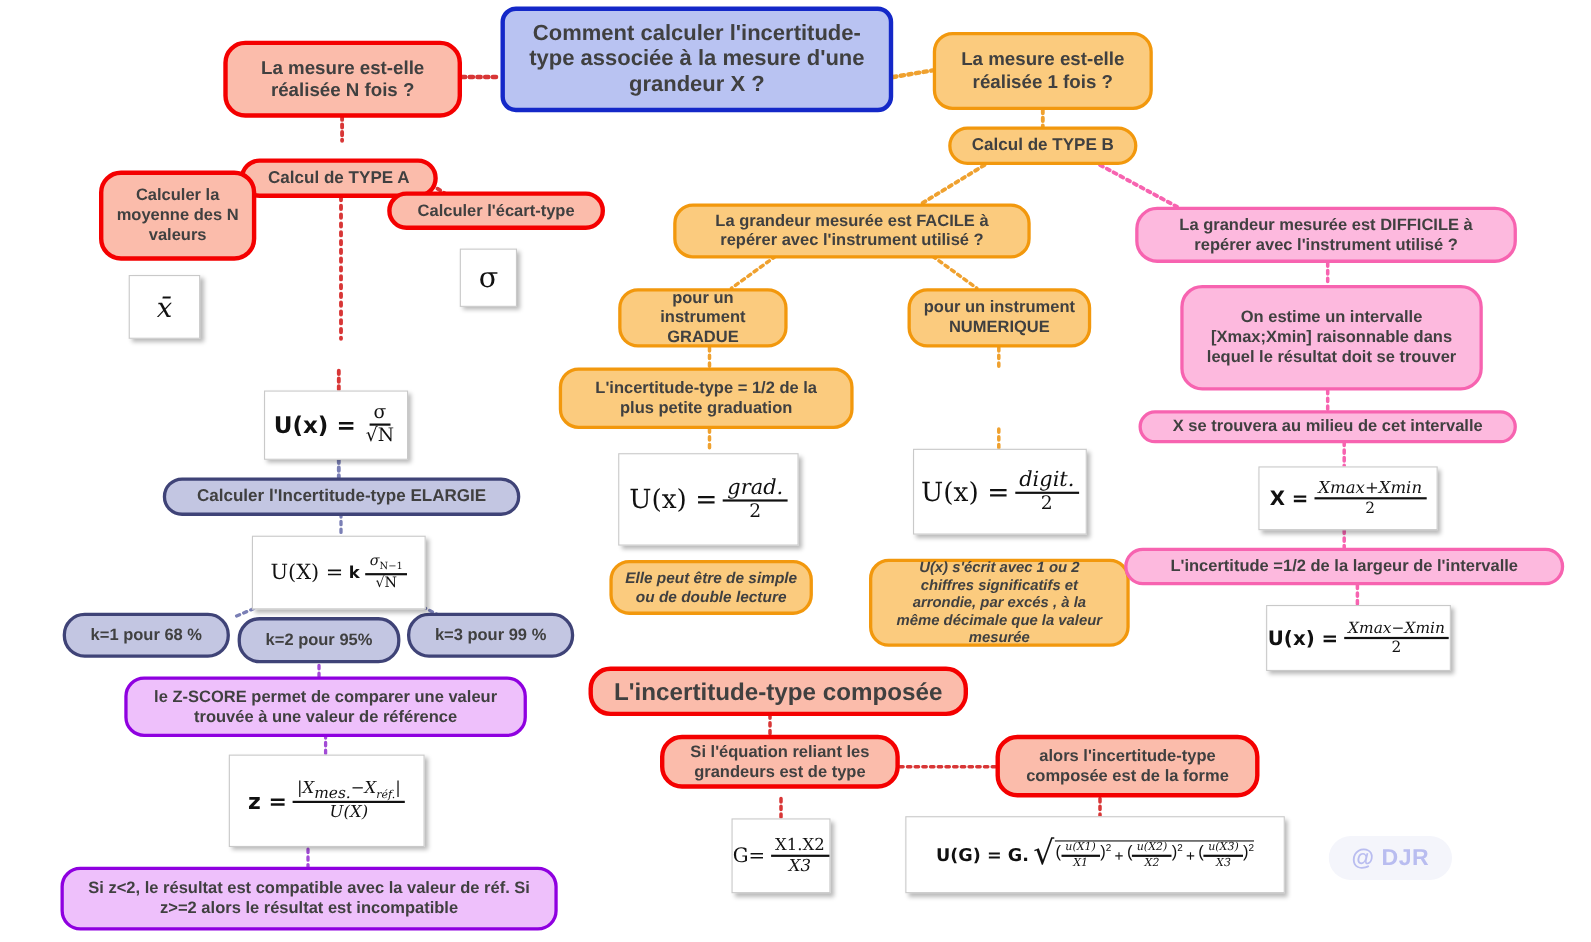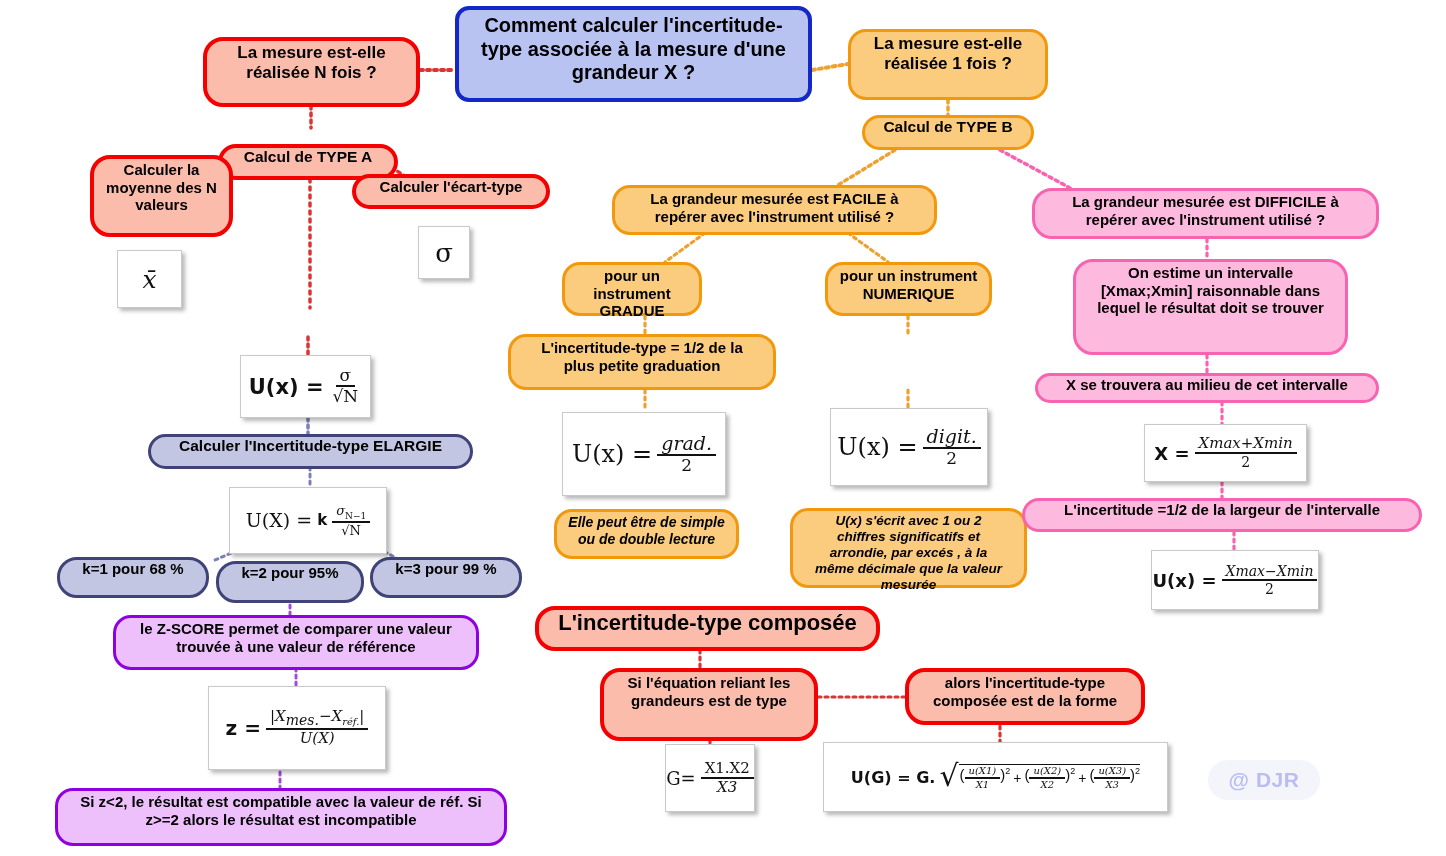--- a/index.html
+++ b/index.html
@@ -15,24 +15,25 @@
     background:#ffffff;
   }
   #edges{
     position:absolute;left:0;top:0;width:1446px;height:856px;
     pointer-events:none;
   }
   .node{
     position:absolute;
     box-sizing:border-box;
     display:flex;
+    align-items:center;
     justify-content:center;
     text-align:center;
     font-weight:bold;
-    color:#000000;
+    color:#404040;
     line-height:1.18;
     border-style:solid;
     z-index:2;
   }
   .node span{display:block;width:100%;}
 
   
   .t-blue{background:#b9c3f2;border-color:#1428c8;border-width:4px;border-radius:14px;}
   .t-red{background:#fbbcab;border-color:#f40000;border-width:4px;border-radius:20px;}
   .t-orange{background:#fbcb7e;border-color:#f2980d;border-width:3px;border-radius:18px;}
@@ -231,21 +232,21 @@
   </div>
 
   <div class="node t-orange" style="left:862px;top:115px;width:172px;height:35px;font-size:15.5px;">
     <span>Calcul de TYPE B</span>
   </div>
 
   <div class="node t-orange" style="left:612px;top:185px;width:325px;height:50px;font-size:15px;padding:2px 10px;">
     <span>La grandeur mesurée est FACILE à repérer avec l'instrument utilisé ?</span>
   </div>
 
-  <div class="node t-orange" style="left:562px;top:262px;width:140px;height:54px;font-size:15px;padding:2px 6px;">
+  <div class="node t-orange" style="left:562px;top:262px;width:154px;height:54px;font-size:15px;padding:2px 6px;">
     <span>pour un instrument GRADUE</span>
   </div>
   <div class="node t-orange" style="left:825px;top:262px;width:167px;height:54px;font-size:15px;padding:2px 6px;">
     <span>pour un instrument NUMERIQUE</span>
   </div>
 
   <div class="node t-orange" style="left:508px;top:334px;width:268px;height:56px;font-size:15px;padding:2px 23px;">
     <span>L'incertitude-type = 1/2 de la plus petite graduation</span>
   </div>
 
@@ -310,21 +311,21 @@
         <span class="num lead-serif" style="font-size:14px;font-style:italic;">Xmax−Xmin</span>
         <span class="den lead-serif" style="font-size:14px;">2</span>
       </span>
     </span>
   </div>
 
   <div class="node t-red" style="left:535px;top:606px;width:345px;height:45px;font-size:22px;">
     <span>L'incertitude-type composée</span>
   </div>
 
-  <div class="node t-red" style="left:600px;top:668px;width:218px;height:73px;font-size:15px;padding:2px 8px;">
+  <div class="node t-red" style="left:600px;top:668px;width:218px;height:49px;font-size:15px;padding:2px 8px;">
     <span>Si l'équation reliant les grandeurs est de type</span>
   </div>
 
   <div class="node t-red" style="left:905px;top:668px;width:240px;height:57px;font-size:15px;padding:2px 8px;">
     <span>alors l'incertitude-type composée est de la forme</span>
   </div>
 
   <div class="formula" style="left:665px;top:744px;width:90px;height:68px;font-size:19px;">
     <span class="fx">
       <span class="lead-serif" style="font-size:18px;">G=</span>

